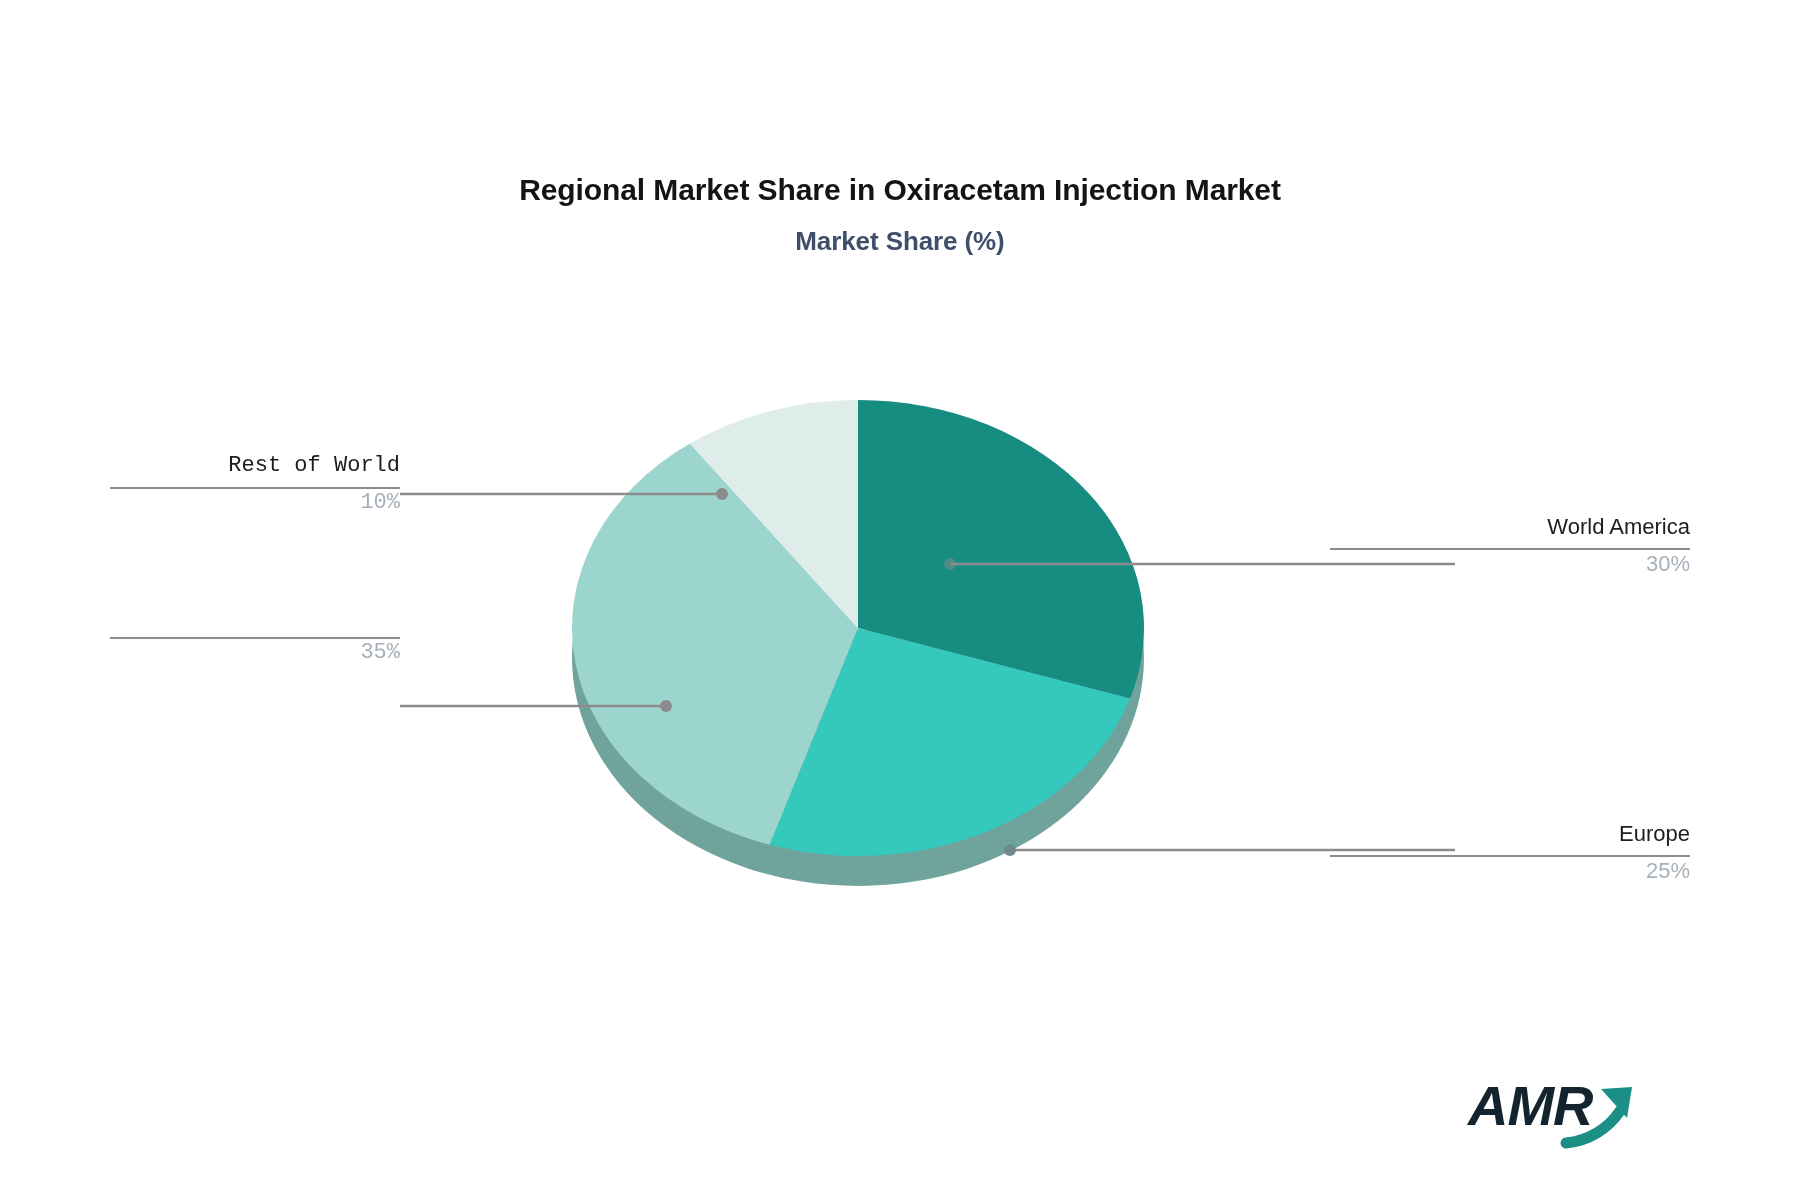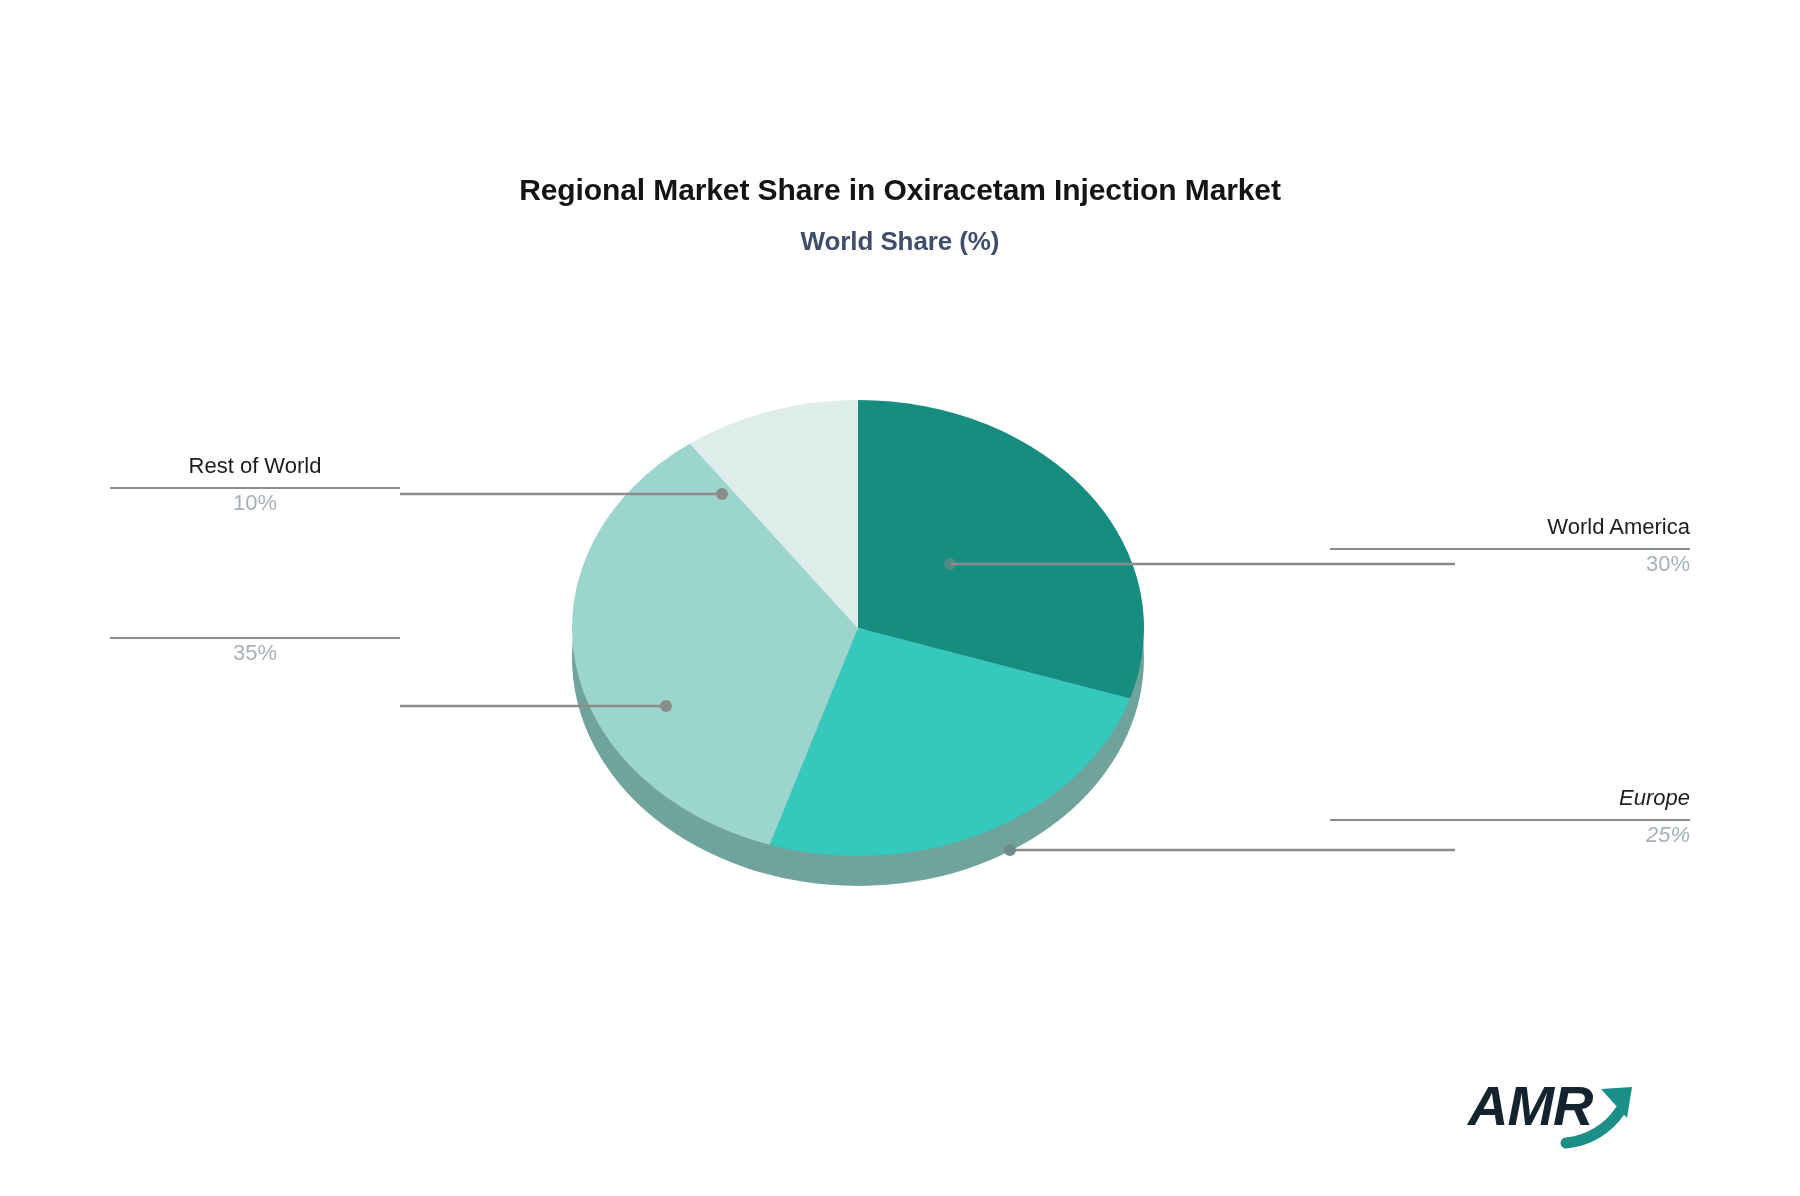--- a/index.html
+++ b/index.html
@@ -63,27 +63,27 @@
     height:2px;
     background:#8c8c8c;
     width:100%;
   }
   .callout .cl-value {
     font-size:22px;
     color:#a7b0b8;
     line-height:1.25;
     padding-top:0;
   }
-  .callout.left  { text-align:center; }
+  .callout.left  { text-align:right;font-family:Liberation Mono, monospace; }
   .callout.right { text-align:right; }
 
   #callout-row  { left:110px; top:412px; width:290px; }
   #callout-ap   { left:110px; top:597px; width:290px; }
   #callout-na   { left:1330px; top:473px; width:360px; }
-  #callout-eu   { left:1330px; top:744px; width:360px;font-style:italic; }
+  #callout-eu   { left:1330px; top:780px; width:360px; }
 
   
   #leaders { position:absolute; left:0; top:0; width:1800px; height:1196px; pointer-events:none; }
 
   
   #amr-logo {
     position:absolute;
     left:1468px; top:1035px;
     width:190px; height:82px;
   }
@@ -98,21 +98,21 @@
     font-style:italic;
   }
 </style>
 </head>
 <body>
 
 <div id="canvas">
 
   <div id="title-block">
     <div id="chart-title">Regional Market Share in Oxiracetam Injection Market</div>
-    <div id="chart-subtitle">World Share (%)</div>
+    <div id="chart-subtitle">Market Share (%)</div>
   </div>
 
   <div id="pie-wrap">
     <svg id="pie-svg" width="600" height="540" viewBox="0 0 600 540">
       <defs>
         <clipPath id="depth-clip">
           <rect x="0" y="230" width="600" height="310"></rect>
         </clipPath>
       </defs>
 

